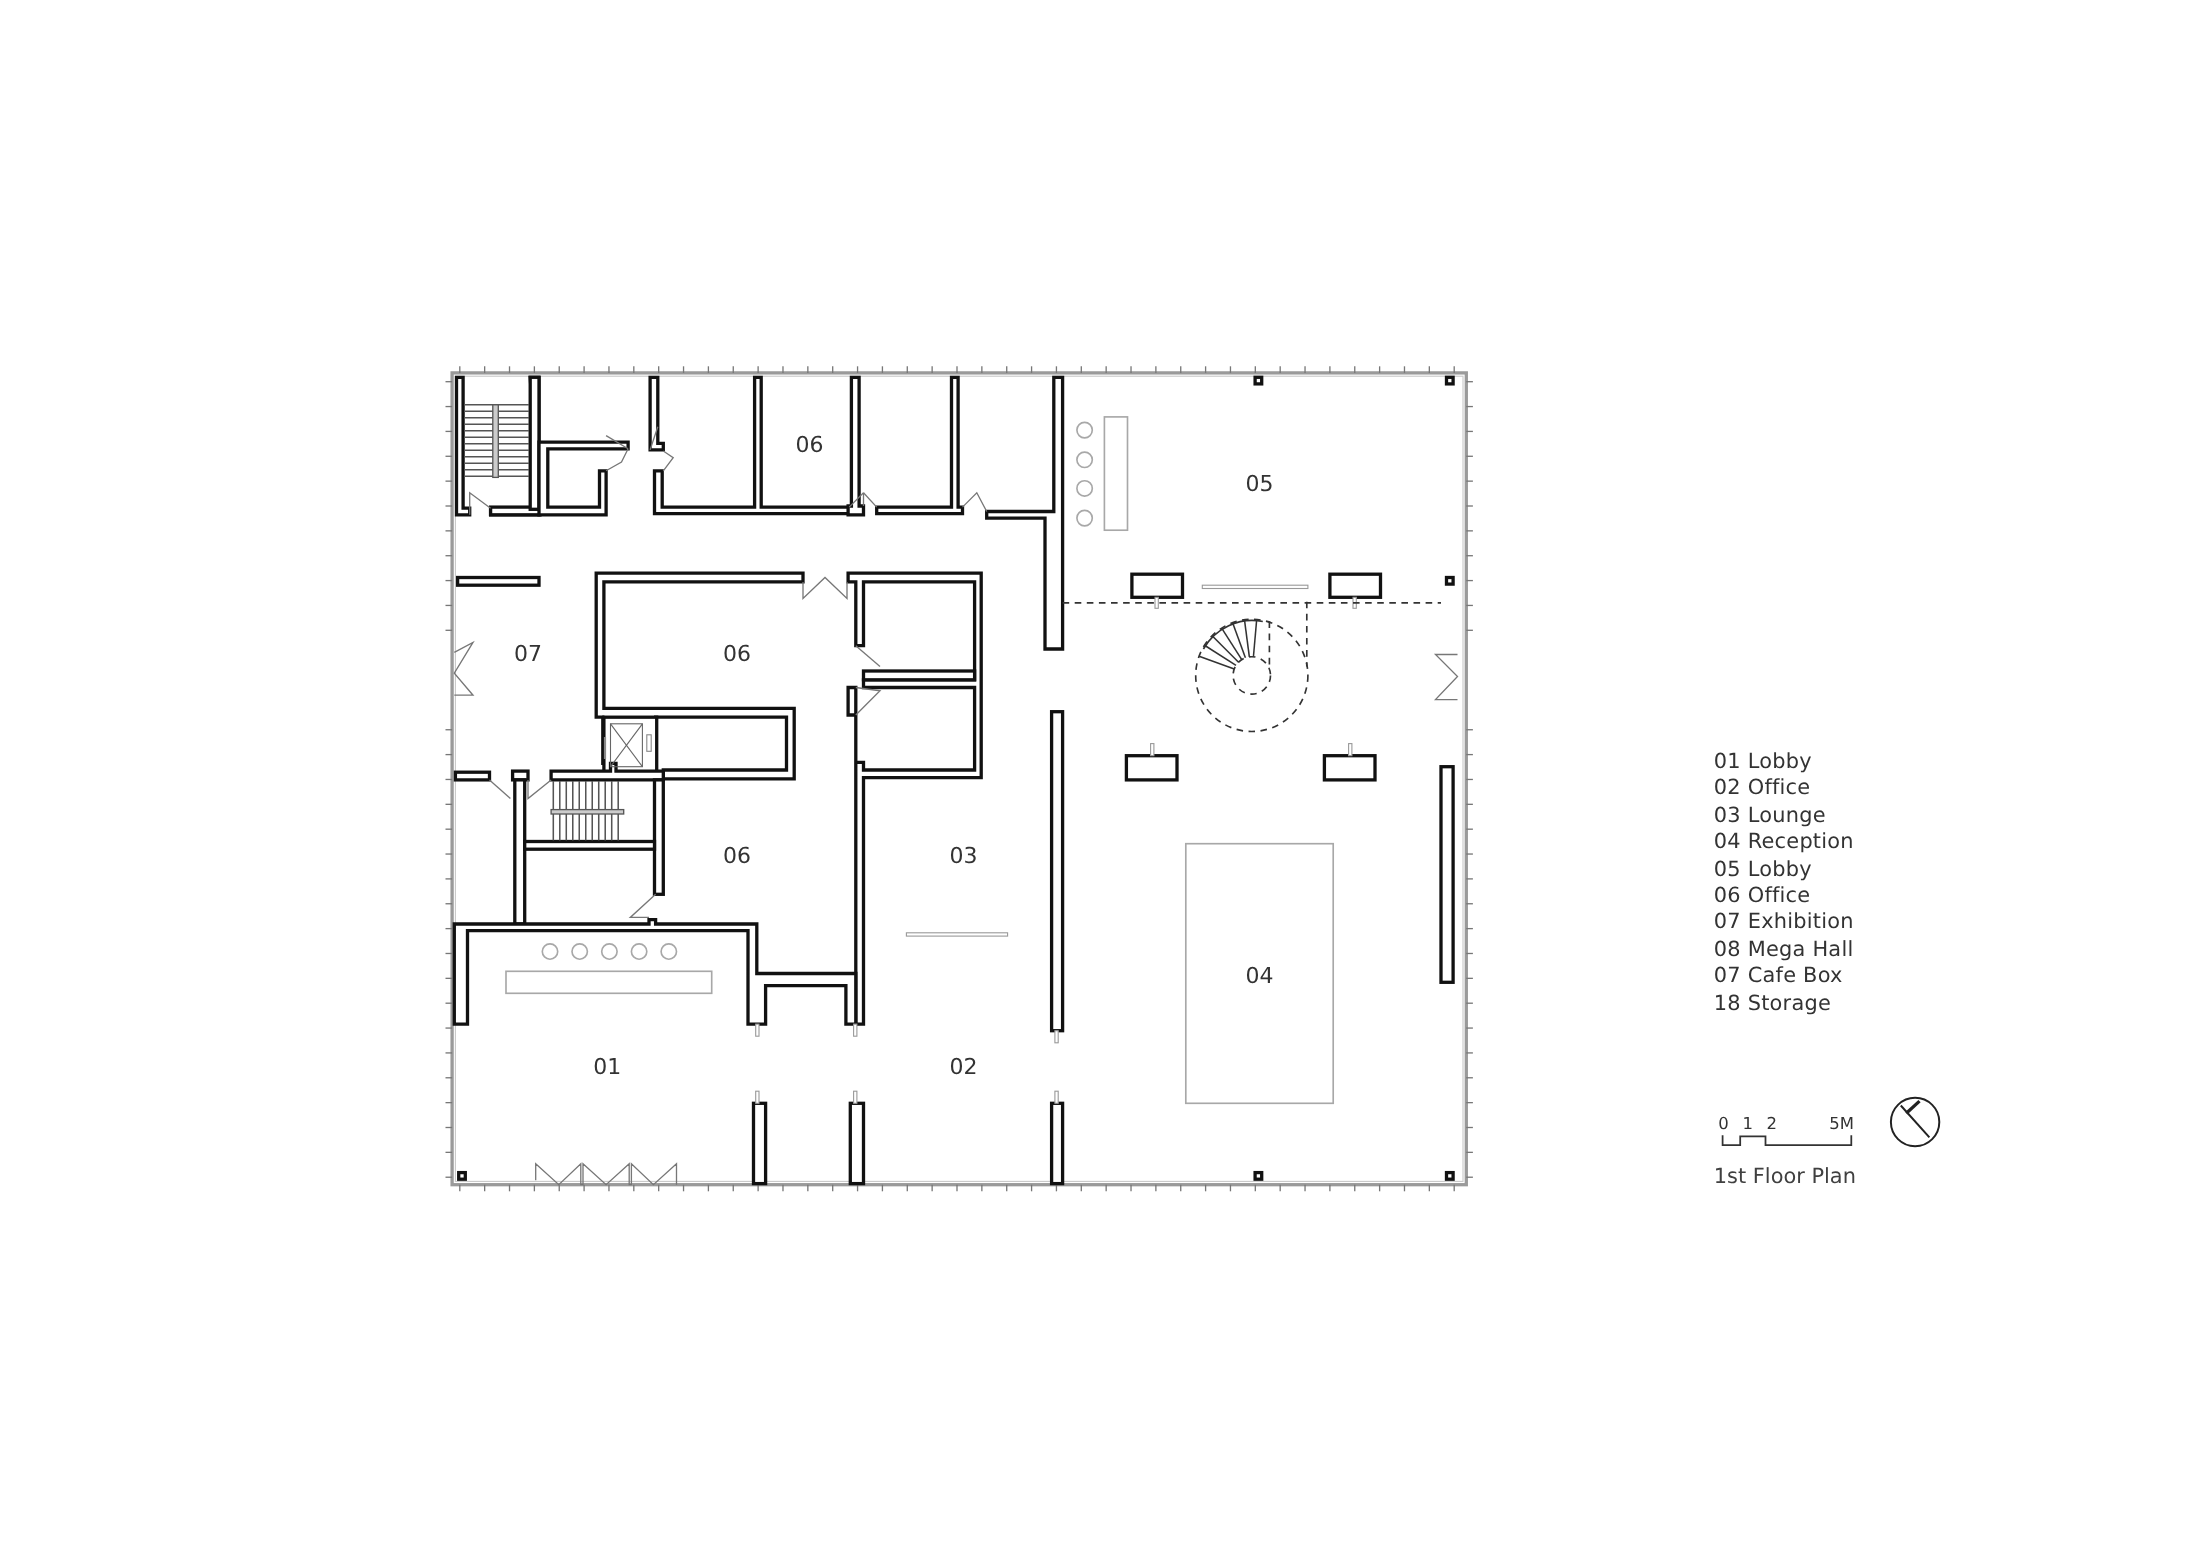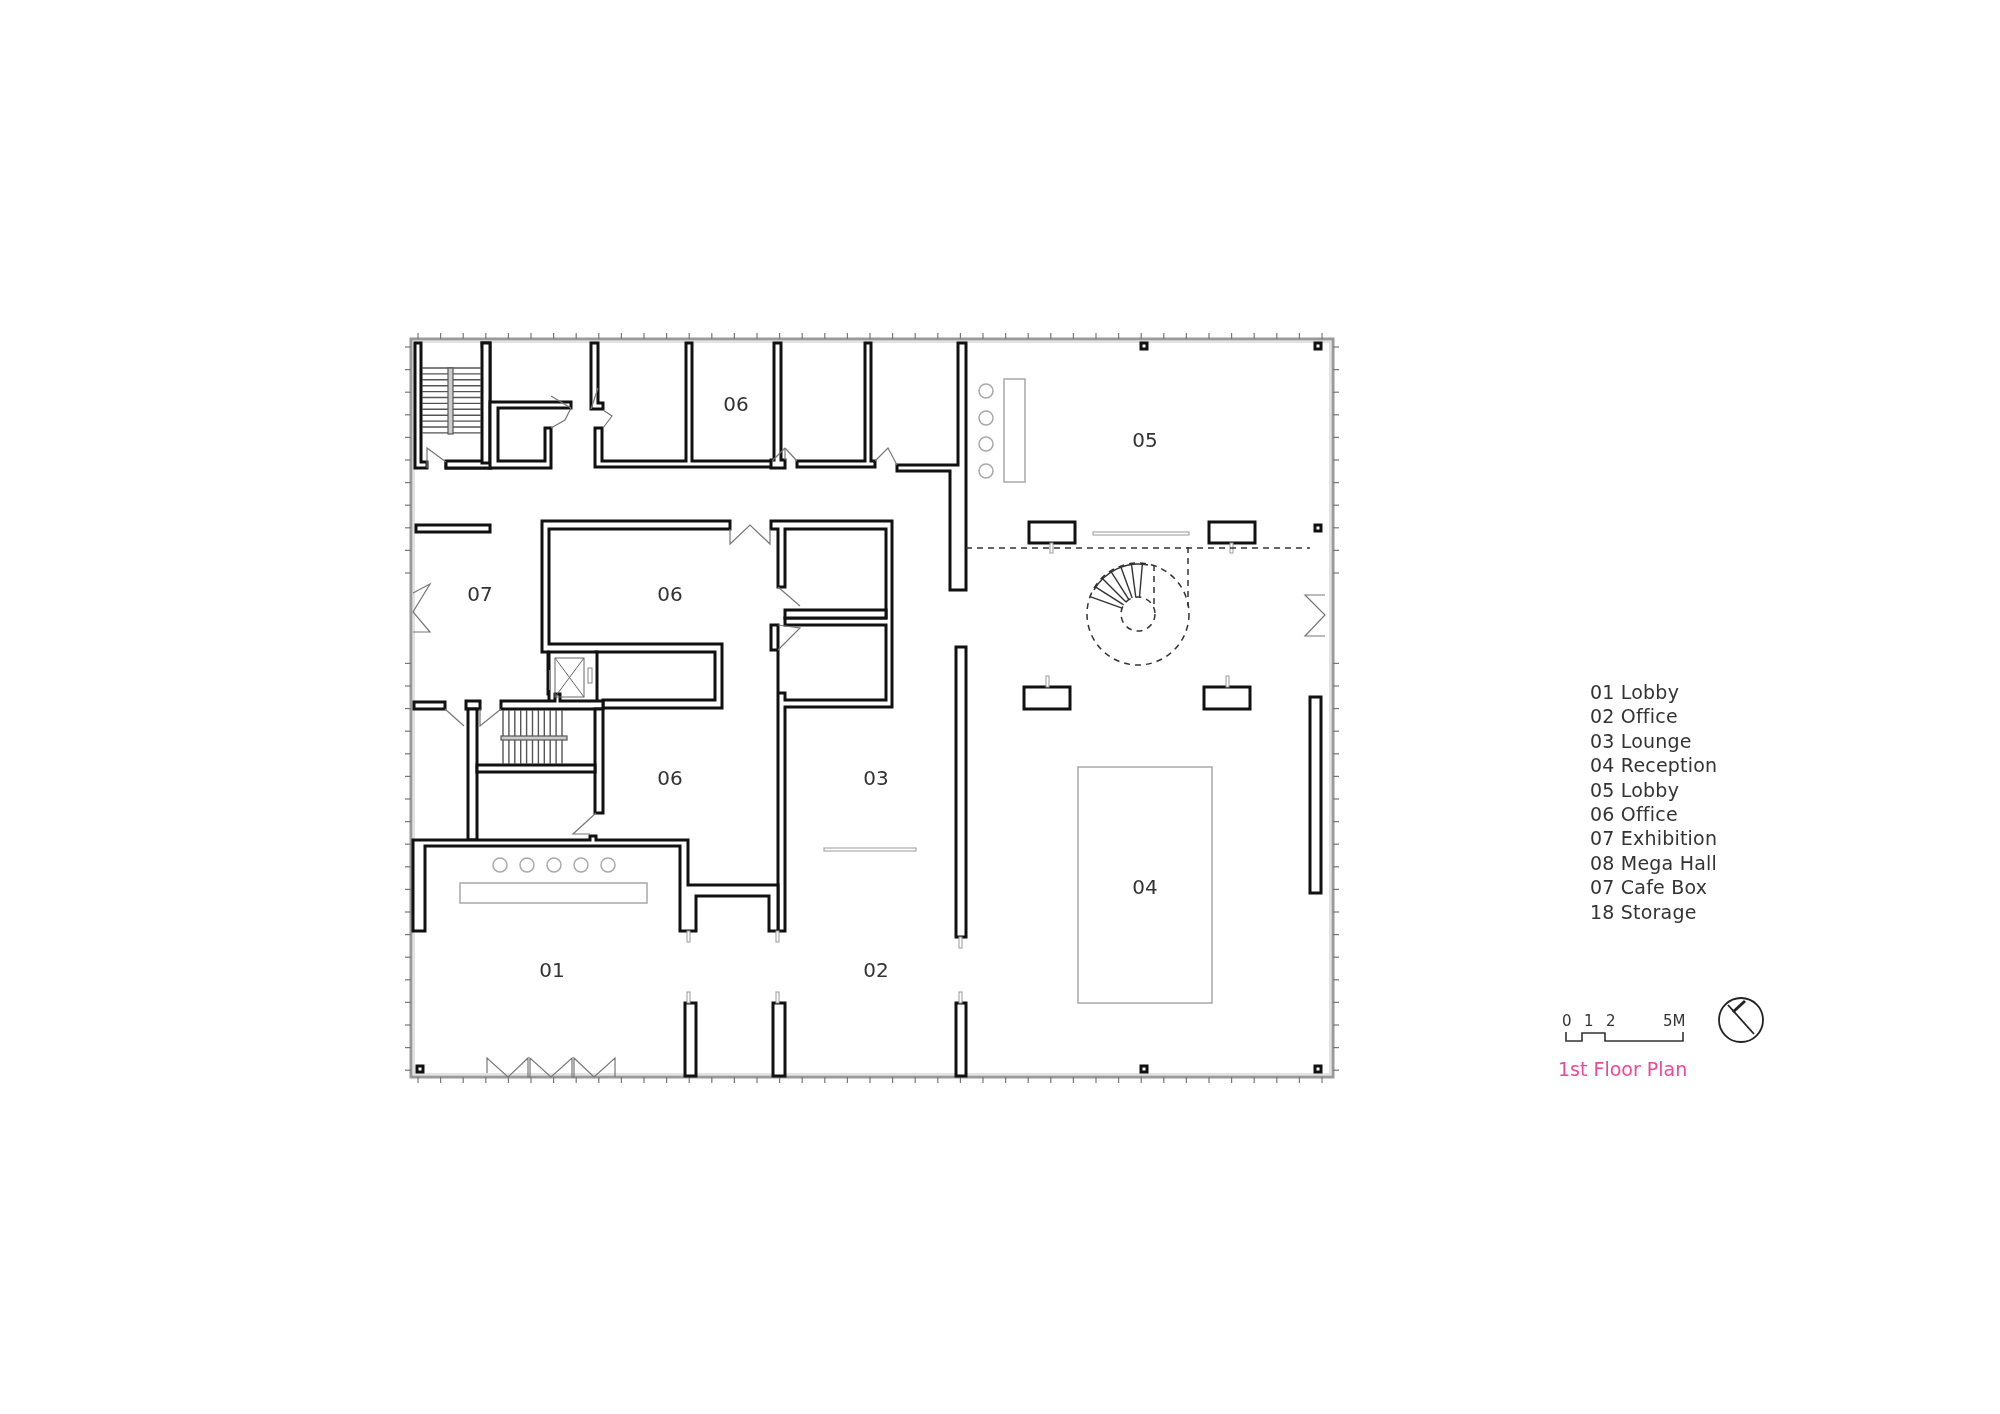--- a/index.html
+++ b/index.html
@@ -12,23 +12,23 @@
   .tick { stroke: #777777; stroke-width: 1.2; }
   .door { fill: none; stroke: #777777; stroke-width: 1.2; }
   .furn { fill: none; stroke: #a8a8a8; stroke-width: 1.5; }
   .dash { fill: none; stroke: #333333; stroke-width: 1.5; stroke-dasharray: 6 5; }
   .stair-line { stroke: #555555; stroke-width: 1.4; }
   .rail { fill: #cccccc; stroke: #555555; stroke-width: 1.2; }
   .post { fill: #ffffff; stroke: #999999; stroke-width: 1; }
   .column { fill: #ffffff; stroke: #111111; stroke-width: 3; }
   .room-label { font-family: "DejaVu Sans", sans-serif; font-size: 20px; fill: #333333; text-anchor: middle; dominant-baseline: middle; }
   .legend { position: absolute; left: 1558px; top: 680px; font-family: "DejaVu Sans", sans-serif; font-size: 19px; line-height: 24.4px; color: #333333; letter-spacing: 0.2px; }
-  .legend div { white-space: nowrap; margin-left: 32px; }
+  .legend div { white-space: nowrap; }
   .scale-label { font-family: "DejaVu Sans", sans-serif; font-size: 15px; fill: #333333; }
-  .plan-title { position: absolute; left: 1558px; top: 1058px; font-family: "DejaVu Sans", sans-serif; font-size: 19px; color: #ec4899; }
+  .plan-title { position: absolute; left: 1558px; top: 1058px; font-family: "DejaVu Sans", sans-serif; font-size: 19px; color: #404040; }
 </style>
 </head>
 <body>
 
 <svg id="plan" width="2000" height="1414" viewBox="0 0 2000 1414" xmlns="http://www.w3.org/2000/svg">
 
   <g>
     <rect class="boundary" x="411" y="339" width="922" height="738"></rect>
     <rect class="boundary-inner" x="414" y="342" width="916" height="732"></rect>
     <g id="ticks-top">

